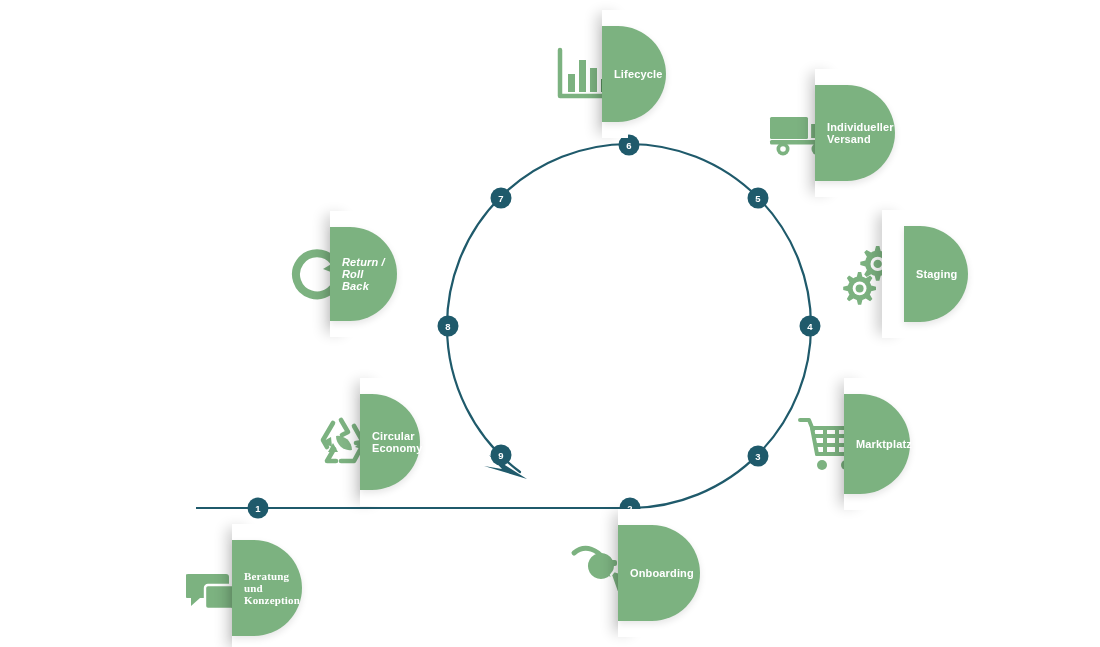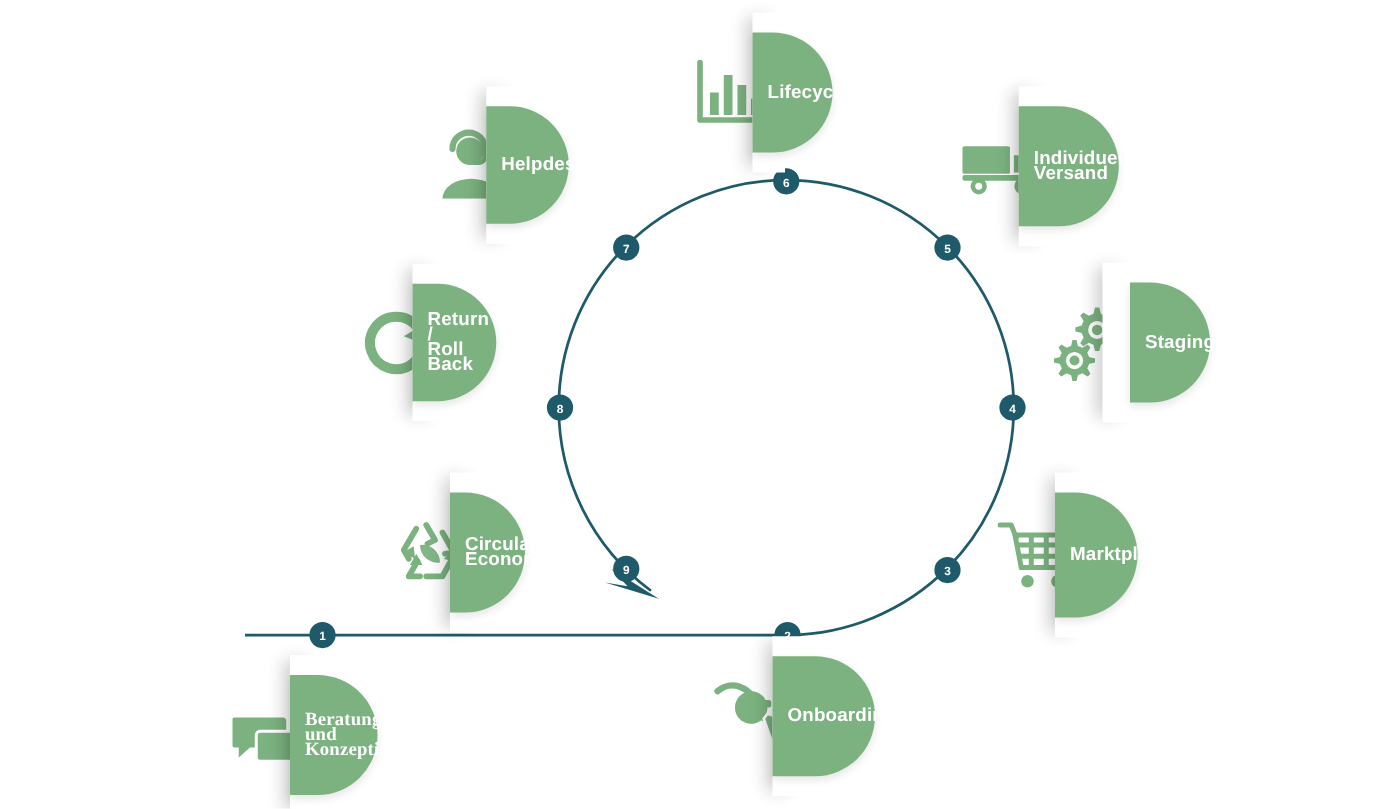--- a/index.html
+++ b/index.html
@@ -65,21 +65,21 @@
     border-bottom-right-radius: 999px;
     border-top-left-radius: 0;
     border-bottom-left-radius: 0;
     display: flex;
     align-items: center;
     box-shadow: 0 3px 7px rgba(0,0,0,0.10);
   }
   .disc .label {
     color: #ffffff;
     font-weight: bold;
-    font-size: 15px;
+    font-size: 11px;
     line-height: 12px;
     letter-spacing: 0.15px;
     padding-left: 12px;
     padding-right: 6px;
     white-space: pre-line;
   }
 
   :root { --green: #7cb280; }
 </style>
 </head>
@@ -236,36 +236,22 @@
         <rect x="34" y="22" width="7" height="24" fill="#7cb280"></rect>
         <rect x="45" y="33" width="7" height="13" fill="#5d9463"></rect>
       </svg>
     </div>
     <div class="fold" style="left:46px;"></div>
     <div class="disc" style="left:46px; top:0px; width:64px; height:96px;">
       <span class="label">Lifecycle</span>
     </div>
   </div>
 
-  <div class="node" style="left:344px; top:85px; width:120px; height:94px;">
-    <div class="icon-wrap" style="left:4px; top:12px; width:58px; height:62px;">
-      <svg width="58" height="62" viewBox="0 0 58 62">
-        <path d="M14 22 a13 13 0 1 1 26 0" fill="none" stroke="#7cb280" stroke-width="5" stroke-linecap="round"></path>
-        <circle cx="28" cy="24" r="11" fill="#7cb280"></circle>
-        <path d="M6 62 a23 16 0 0 1 46 0 z" fill="#7cb280"></path>
-        <path d="M40 20 v8 a5 5 0 0 1 -5 5 h-4" fill="none" stroke="#7cb280" stroke-width="4" stroke-linecap="round"></path>
-      </svg>
-    </div>
-    <div class="fold" style="left:45px;"></div>
-    <div class="disc" style="left:45px; top:0px; width:66px; height:94px;">
-      <span class="label">Helpdesk</span>
-    </div>
-  </div>
-
-  <div class="node" style="left:288px; top:227px; width:120px; height:94px;">
+
+  <div class="node" style="left:288px; top:227px; width:120px; height:94px;font-style:italic;">
     <div class="icon-wrap" style="left:2px; top:17px; width:58px; height:60px;">
       <svg width="58" height="60" viewBox="0 0 58 60">
         <path d="M44 18 a21 21 0 1 0 4 12" fill="none" stroke="#7cb280" stroke-width="8" stroke-linecap="round"></path>
         <path d="M48 16 l-2 14 l-13 -5 z" fill="#7cb280"></path>
       </svg>
     </div>
     <div class="fold" style="left:42px;"></div>
     <div class="disc" style="left:42px; top:0px; width:67px; height:94px;">
       <span class="label">Return /
 Roll Back</span>

